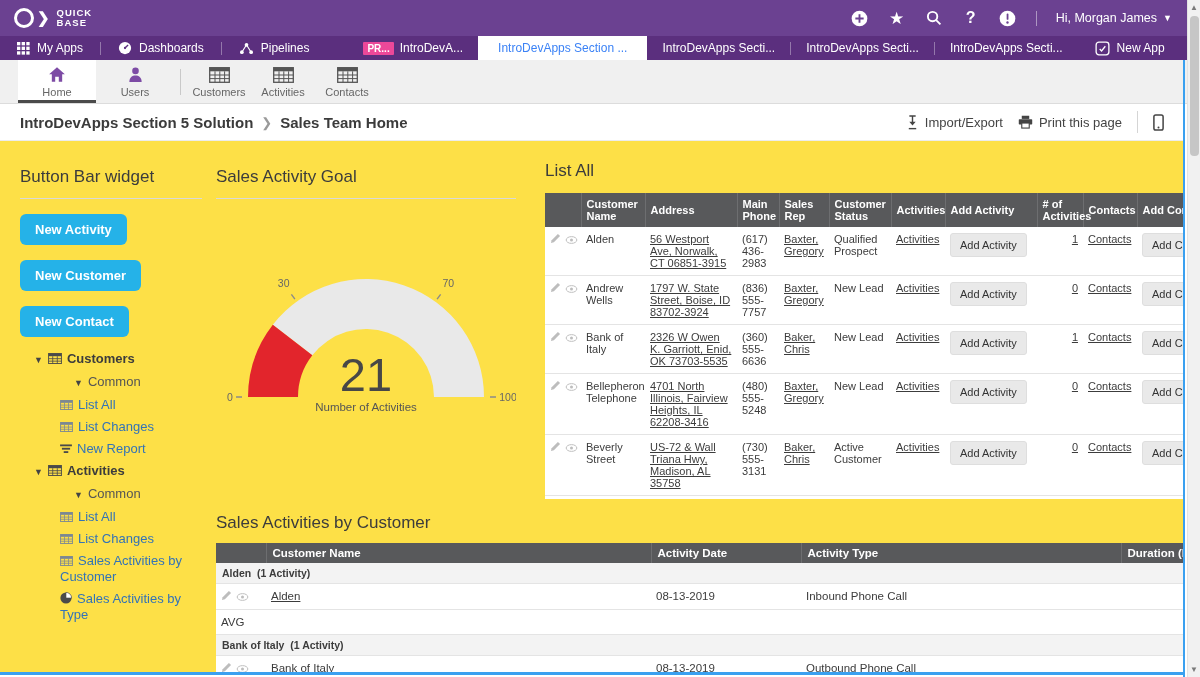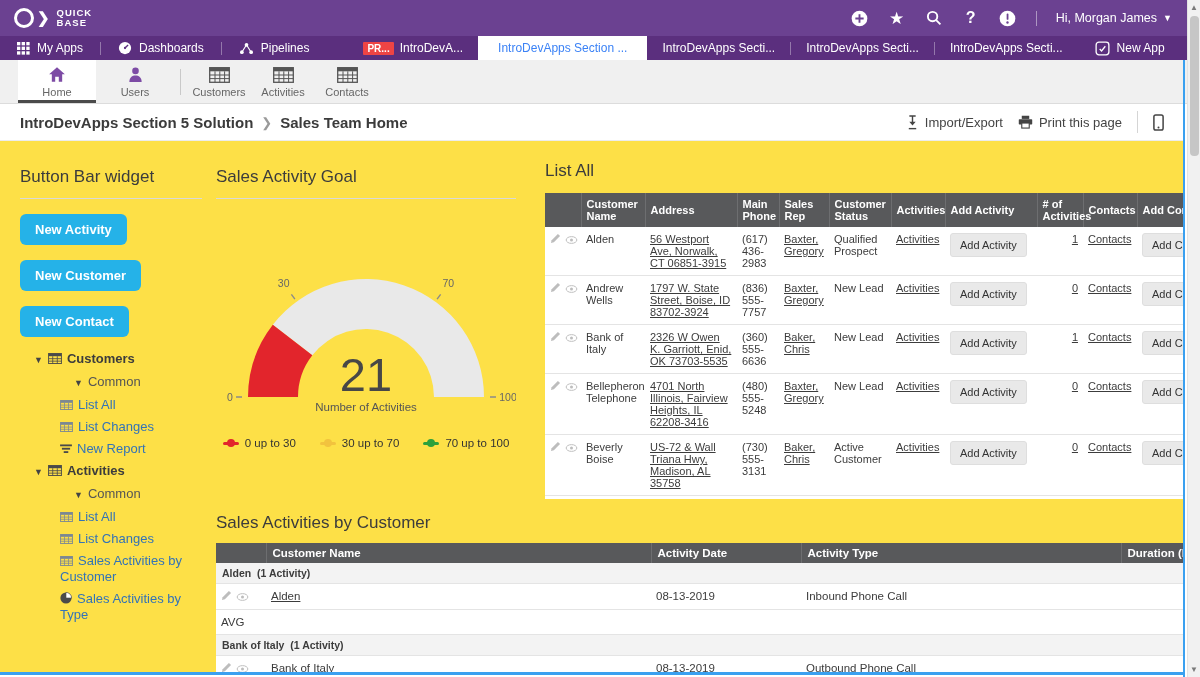--- a/index.html
+++ b/index.html
@@ -24,21 +24,21 @@
   .greeting { font-size:12.5px; display:flex; align-items:center; gap:6px; cursor:pointer; }
   .caret { font-size:9px; }
 
   
   .tabbar { position:absolute; left:0; top:36px; width:1200px; height:24px; background:#5b2f7e; display:flex; align-items:stretch; color:#fff; font-size:12px; }
   .tb-nav { display:flex; align-items:center; gap:7px; padding:0 17px; cursor:pointer; white-space:nowrap; }
   .tb-div { width:1px; height:13px; background:rgba(255,255,255,.35); align-self:center; }
   .tb-gap { width:22px; }
   .tb-tab { display:flex; align-items:center; gap:6px; padding:0 15px; cursor:pointer; white-space:nowrap; }
   .tb-tab.active { background:#fff; color:#3b82f6; padding:0 20px; }
-  .pr-badge { background:#ef4444; color:#fff; font-size:10px; font-weight:bold; padding:1px 4px; border-radius:1px; }
+  .pr-badge { background:#ec4899; color:#fff; font-size:10px; font-weight:bold; padding:1px 4px; border-radius:1px; }
 
   
   .subnav { position:absolute; left:0; top:60px; width:1200px; height:44px; background:#f0f0f0; border-bottom:1px solid #dcdcdc; display:flex; align-items:stretch; padding-left:18px; }
   .sn-tab { width:78px; display:flex; flex-direction:column; align-items:center; justify-content:center; gap:3px; font-size:11px; color:#666; cursor:pointer; position:relative; }
   .sn-tab.wide { width:64px; }
   .sn-tab.active { background:#fff; }
   .sn-tab.active::after { content:""; position:absolute; left:0; bottom:0; width:100%; height:3px; background:#4a4a4a; }
   .sn-div { width:1px; background:#c9c9c9; height:26px; align-self:center; margin:0 6px; }
   .sn-ic { height:18px; display:flex; align-items:flex-end; }
 
@@ -377,40 +377,20 @@
             <text x="67.7" y="27.7" font-size="10.5" fill="#666" text-anchor="middle">30</text>
             <path d="M 221.1 40.1 L 224.6 35.3" stroke="#8a8a8a" stroke-width="1.4"></path>
             <text x="232.3" y="27.7" font-size="10.5" fill="#666" text-anchor="middle">70</text>
             <path d="M 20 138 h 6 M 274 138 h 6" stroke="#8a8a8a" stroke-width="1.4"></path>
             <text x="14" y="142" font-size="10.5" fill="#666" text-anchor="middle">0</text>
             <text x="292" y="142" font-size="10.5" fill="#666" text-anchor="middle">100</text>
             <text x="150" y="132" font-size="47" fill="#474747" text-anchor="middle">21</text>
             <text x="150" y="152" font-size="11.5" fill="#555" text-anchor="middle">Number of Activities</text>
           </svg>
         </div>
-      <div class="legend" id="gauge-legend">
-          <span class="lg-item">
-            <span class="lg-line" style="background:#e2252c">
-              <span class="lg-dot" style="background:#e2252c"></span>
-            </span>
-            <span>0 up to 30</span>
-          </span>
-          <span class="lg-item">
-            <span class="lg-line" style="background:#f2c33e">
-              <span class="lg-dot" style="background:#f2c33e"></span>
-            </span>
-            <span>30 up to 70</span>
-          </span>
-          <span class="lg-item">
-            <span class="lg-line" style="background:#2da13c">
-              <span class="lg-dot" style="background:#2da13c"></span>
-            </span>
-            <span>70 up to 100</span>
-          </span>
-        </div>
     </div>
 
     <div class="listall-panel">
       <div class="panel-title">List All</div>
       <table class="qb-table" id="listall-table">
           <colgroup>
             <col style="width:36px">
             <col style="width:64px">
             <col style="width:92px">
             <col style="width:42px">
@@ -510,21 +490,21 @@
               <td><span class="lnk">Contacts</span></td>
               <td><button class="gray-btn">Add Contact</button></td>
             </tr>
             <tr>
               <td style="white-space:nowrap"><span class="row-ic"><svg viewBox="0 0 12 12" width="11" height="11" style="display:block">
                     <path d="M8.6 1 L11 3.4 L4.2 10.2 L1 11 L1.8 7.8 Z" fill="#bdbdbd"></path>
                   </svg></span><span class="row-ic"><svg viewBox="0 0 14 9" width="13" height="8" style="display:block">
                     <ellipse cx="7" cy="4.5" rx="6" ry="3.8" fill="none" stroke="#bdbdbd" stroke-width="1.1"></ellipse>
                     <circle cx="7" cy="4.5" r="1.7" fill="#bdbdbd"></circle>
                   </svg></span></td>
-              <td>Beverly Boise</td>
+              <td>Beverly Street</td>
               <td><span class="lnk">US-72 &amp; Wall Triana Hwy, Madison, AL 35758</span></td>
               <td>(730) 555-3131</td>
               <td><span class="lnk">Baker, Chris</span></td>
               <td>Active Customer</td>
               <td><span class="lnk">Activities</span></td>
               <td><button class="gray-btn">Add Activity</button></td>
               <td class="num"><span class="lnk">0</span></td>
               <td><span class="lnk">Contacts</span></td>
               <td><button class="gray-btn">Add Contact</button></td>
             </tr>

